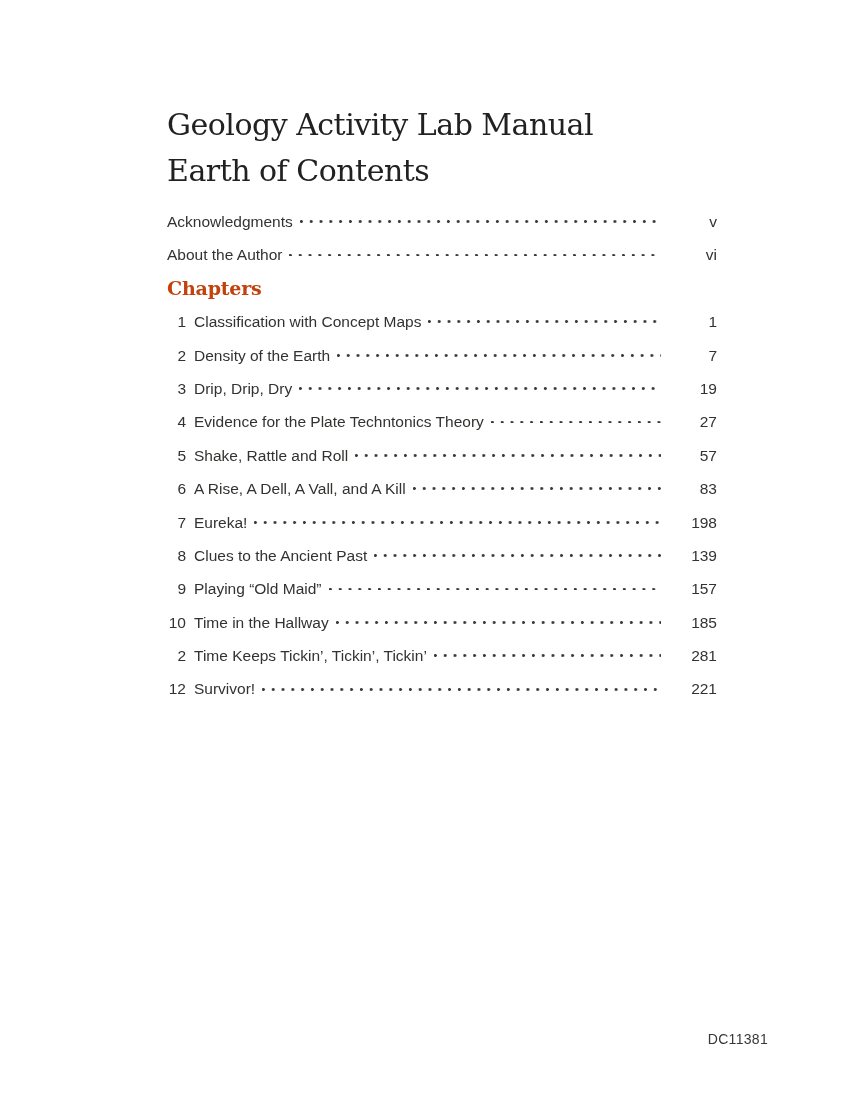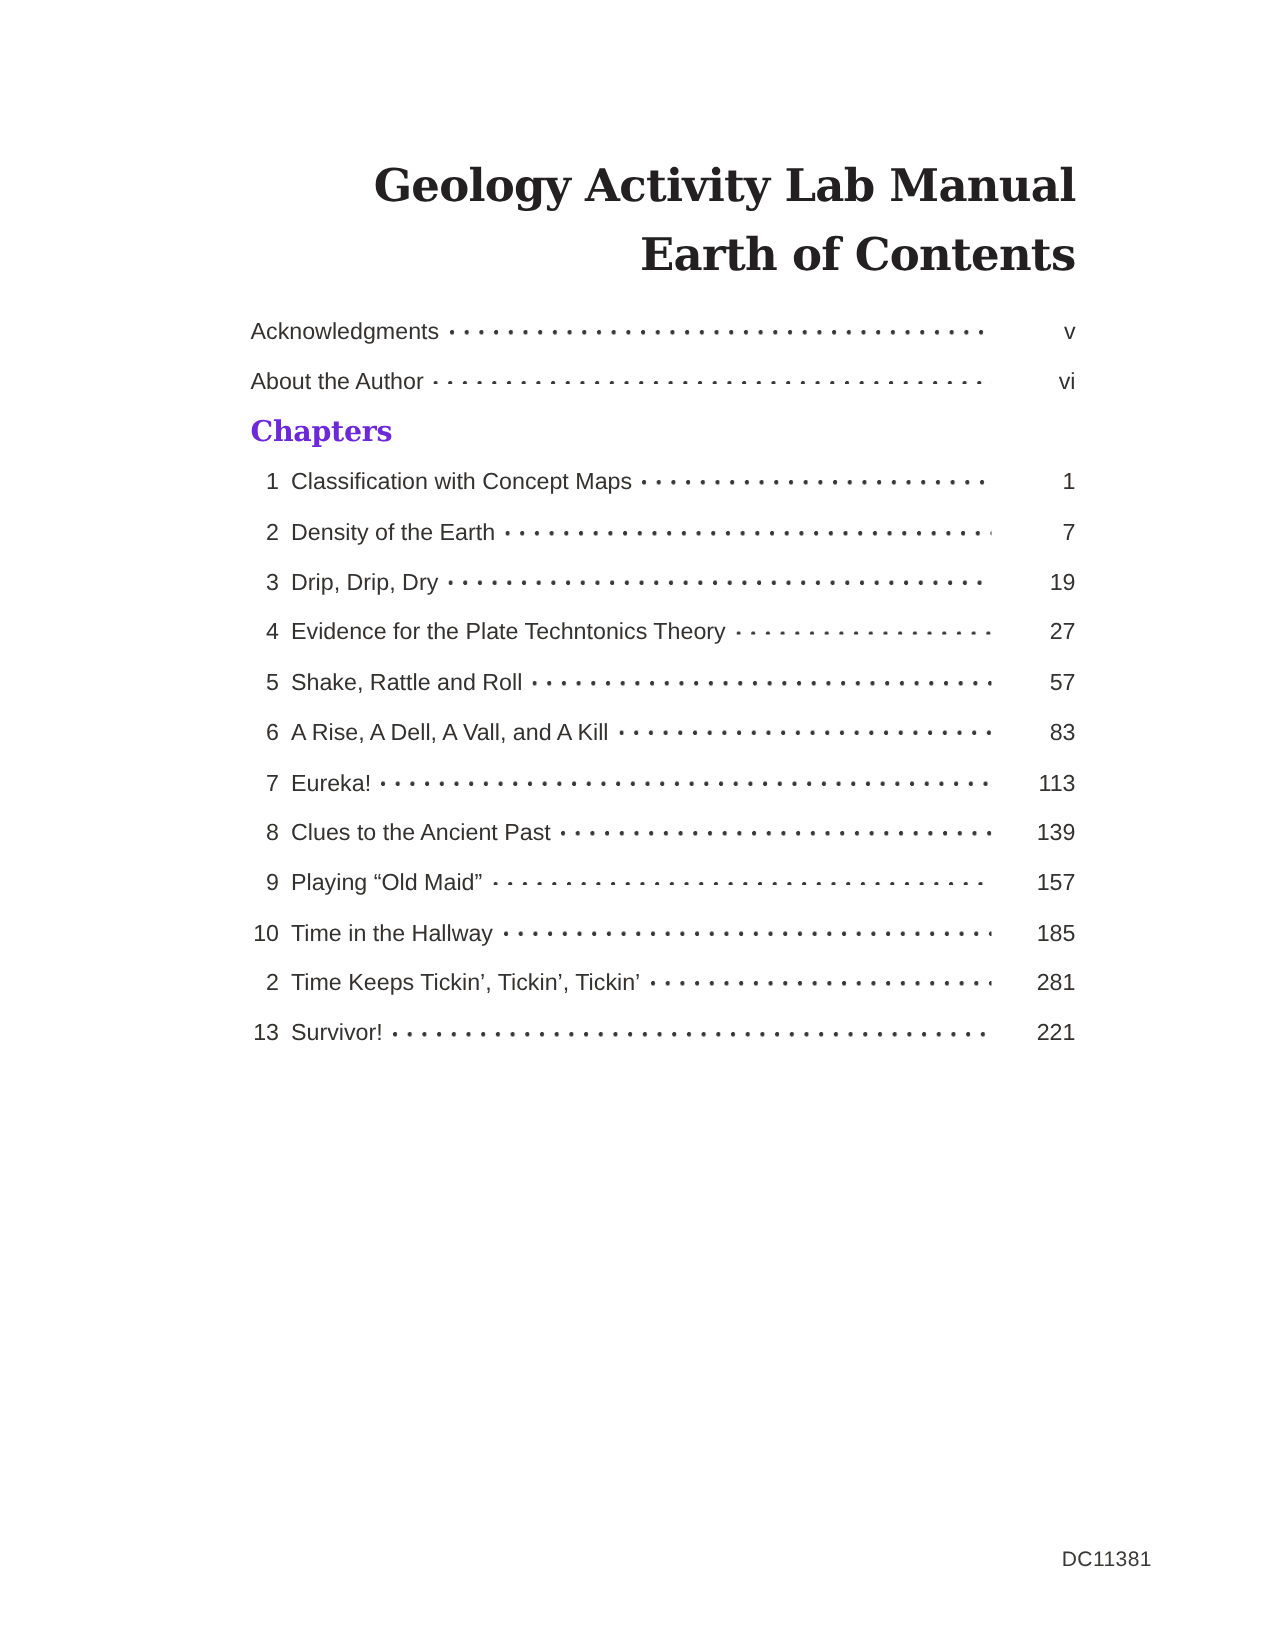--- a/index.html
+++ b/index.html
@@ -10,23 +10,23 @@
     background: #ffffff;
     overflow: hidden;
     font-family: "Liberation Sans", sans-serif;
     color: #343230;
   }
   .title-block {
     position: absolute;
     top: 102px;
     left: 167px;
     width: 550px;
-    text-align: right;
+    text-align: left;
     font-family: "DejaVu Serif", serif;
-    font-weight: bold;
+    font-weight: normal;
     font-size: 30px;
     line-height: 46px;
     letter-spacing: -0.5px;
     color: #222020;
   }
   .toc {
     position: absolute;
     top: 205px;
     left: 167px;
     width: 550px;
@@ -63,21 +63,21 @@
   }
   .heading-row {
     height: 33.4px;
     line-height: 33.4px;
   }
   .chapters-heading {
     font-family: "DejaVu Serif", serif;
     font-weight: bold;
     font-size: 19px;
     letter-spacing: -0.2px;
-    color: #6d28d9;
+    color: #c2410c;
   }
   .doc-code {
     position: absolute;
     top: 1031px;
     right: 82px;
     font-size: 14px;
     letter-spacing: 0.3px;
     color: #3a3836;
   }
 </style>
@@ -148,21 +148,21 @@
       <span class="chap-num">6</span>
       <span class="entry-label">A Rise, A Dell, A Vall, and A Kill</span>
       <span class="leader"></span>
       <span class="pagenum">83</span>
     </div>
 
     <div class="toc-row">
       <span class="chap-num">7</span>
       <span class="entry-label">Eureka!</span>
       <span class="leader"></span>
-      <span class="pagenum">113</span>
+      <span class="pagenum">198</span>
     </div>
 
     <div class="toc-row">
       <span class="chap-num">8</span>
       <span class="entry-label">Clues to the Ancient Past</span>
       <span class="leader"></span>
       <span class="pagenum">139</span>
     </div>
 
     <div class="toc-row">
@@ -180,21 +180,21 @@
     </div>
 
     <div class="toc-row">
       <span class="chap-num">2</span>
       <span class="entry-label">Time Keeps Tickin’, Tickin’, Tickin’</span>
       <span class="leader"></span>
       <span class="pagenum">281</span>
     </div>
 
     <div class="toc-row">
-      <span class="chap-num">13</span>
+      <span class="chap-num">12</span>
       <span class="entry-label">Survivor!</span>
       <span class="leader"></span>
       <span class="pagenum">221</span>
     </div>
 
   </div>
 
   <div class="doc-code">DC11381</div>
 
 </div>

